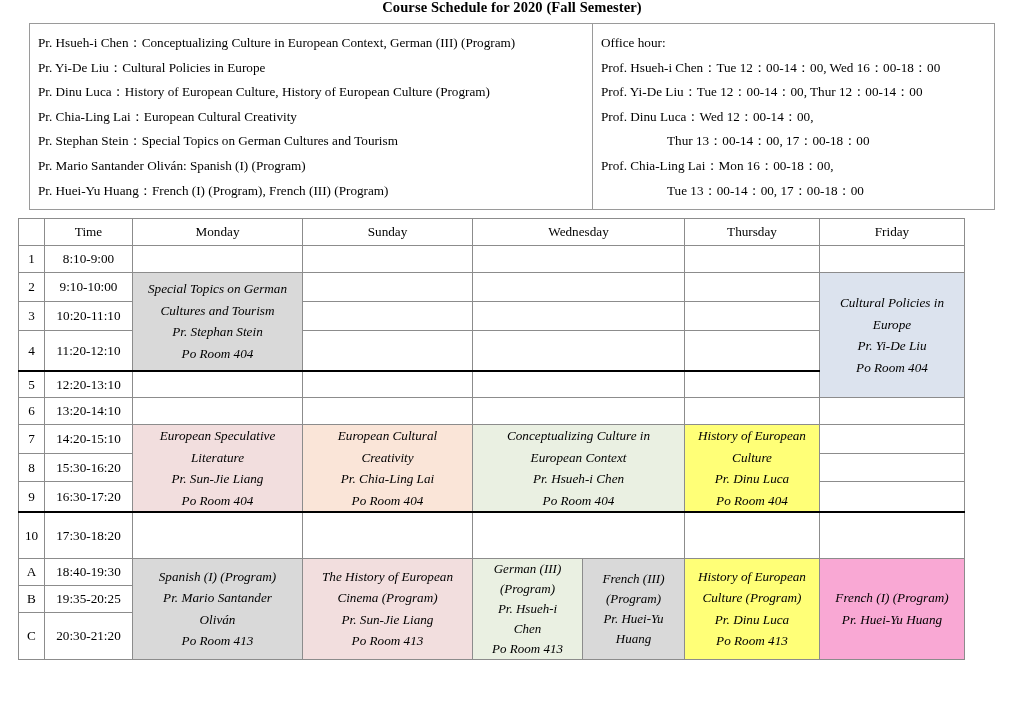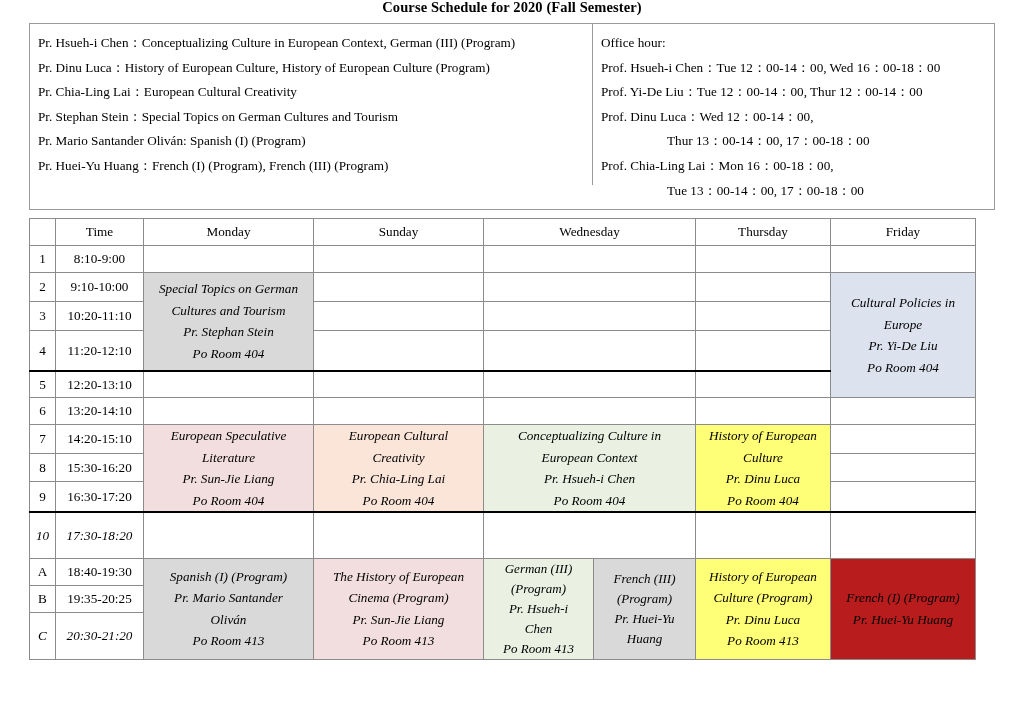--- a/index.html
+++ b/index.html
@@ -53,21 +53,21 @@
     white-space: nowrap;
   }
   .info-line.indent {
     padding-left: 78px;
   }
   .info-right .info-line.indent {
     padding-left: 66px;
   }
   
   table.schedule {
-    margin: 8px 29px 0 29px;
+    margin: 8px 29px 0 18px;
     border-collapse: collapse;
     table-layout: fixed;
     width: 878px;
     background: #fff;
   }
   table.schedule td, table.schedule th {
     border: 1px solid #8c8c8c;
     font-weight: normal;
     font-size: 13.2px;
     text-align: center;
@@ -87,21 +87,21 @@
     word-break: break-all;
   }
   td.timecell {
     width: 88px;
     font-size: 13.2px;
   }
 
   tr.h27 td { height: 27px; }
   tr.h29 td { height: 29px; }
   tr.h40 td { height: 40px; }
-  tr.h46 td { height: 46px; font-style: italic; }
+  tr.h46 td { height: 46px; }
 
   
   .thickbot { border-bottom: 2px solid #000000 !important; }
 
   td.course {
     padding: 2px 4px;
     line-height: 22px;
     font-style: italic;
   }
   td.course.tight {
@@ -114,20 +114,21 @@
 <body>
 
 <div class="page">
 
   <div class="doc-title">Course Schedule for 2020 (Fall Semester)</div>
 
   <div class="info-band">
 
     <div class="info-left">
       <div class="info-line">Pr. Hsueh-i Chen：Conceptualizing Culture in European Context, German (III) (Program)</div>
+      <div class="info-line">Pr. Yi-De Liu：Cultural Policies in Europe</div>
       <div class="info-line">Pr. Dinu Luca：History of European Culture, History of European Culture (Program)</div>
       <div class="info-line">Pr. Chia-Ling Lai：European Cultural Creativity</div>
       <div class="info-line">Pr. Stephan Stein：Special Topics on German Cultures and Tourism</div>
       <div class="info-line">Pr. Mario Santander Oliván: Spanish (I) (Program)</div>
       <div class="info-line">Pr. Huei-Yu Huang：French (I) (Program), French (III) (Program)</div>
     </div>
 
     <div class="info-right">
       <div class="info-line">Office hour:</div>
       <div class="info-line">Prof. Hsueh-i Chen：Tue 12：00-14：00, Wed 16：00-18：00</div>
@@ -307,21 +308,21 @@
         <div>(Program)</div>
         <div>Pr. Huei-Yu</div>
         <div>Huang</div>
       </td>
       <td class="course" rowspan="3" style="background:#ffff77">
         <div>History of European</div>
         <div>Culture (Program)</div>
         <div>Pr. Dinu Luca</div>
         <div>Po Room 413</div>
       </td>
-      <td class="course" rowspan="3" style="background:#b91c1c">
+      <td class="course" rowspan="3" style="background:#f9a8d4">
         <div>French (I) (Program)</div>
         <div>Pr. Huei-Yu Huang</div>
       </td>
     </tr>
 
     <tr class="h27">
       <td class="periodno">B</td>
       <td class="timecell">19:35-20:25</td>
     </tr>
 

